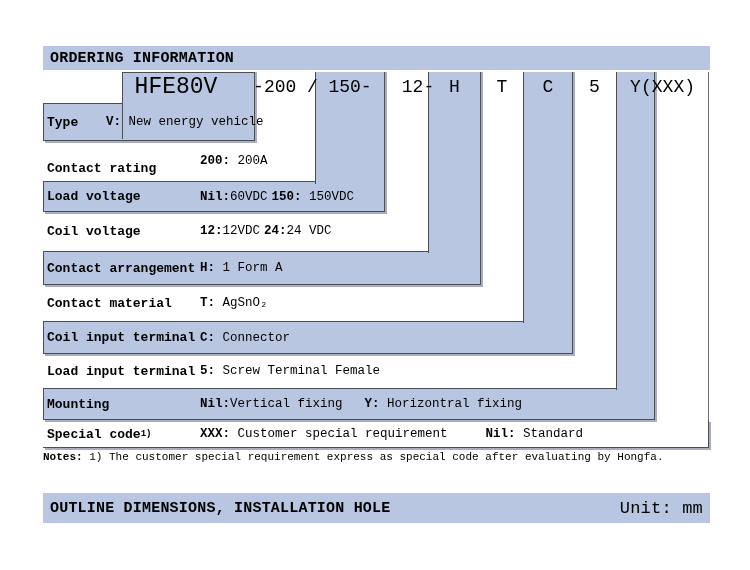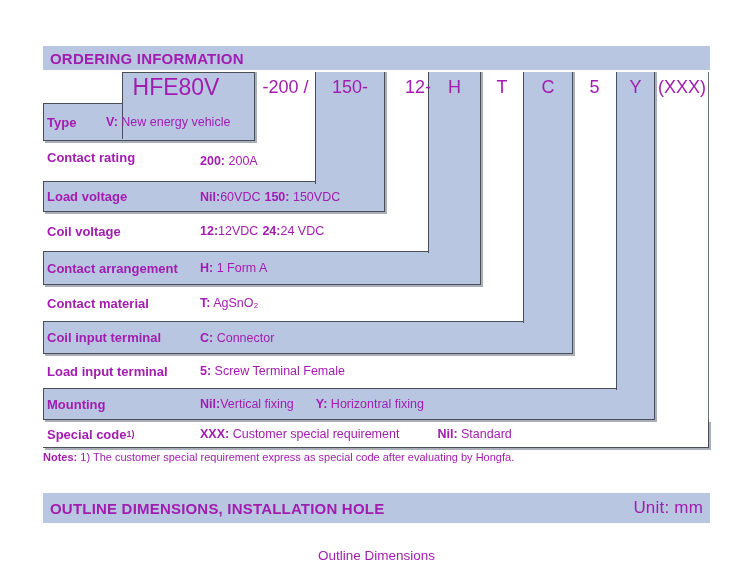--- a/index.html
+++ b/index.html
@@ -1,18 +1,18 @@
 <!DOCTYPE html>
 <html><head>
 <meta charset="utf-8">
 <style>
   html,body{margin:0;padding:0;}
   .page{
     position:relative;width:750px;height:570px;background:#ffffff;overflow:hidden;
-    font-family:Liberation Sans, sans-serif;color:#a21caf;
+    font-family:Liberation Mono, monospace;color:#000000;
   }
   .abs{position:absolute;box-sizing:border-box;}
   
   .hbar{
     left:43px;width:667px;background:#b9c6e2;display:flex;align-items:center;
     font-weight:bold;font-size:15px;letter-spacing:.2px;padding-left:7px;
   }
   .hbar .unit{margin-left:auto;font-weight:normal;font-size:17px;padding-right:7px;}
   
   .brow{
@@ -79,26 +79,26 @@
 
   <div class="abs pseg big" style="left:122px;width:108px;">HFE80V</div>
   <div class="abs pseg" style="left:241px;width:81px;padding-left:8px;">-200 /</div>
   <div class="abs pseg" style="left:315px;width:70px;">150-</div>
   <div class="abs pseg" style="left:385px;width:66px;">12-</div>
   <div class="abs pseg" style="left:428px;width:53px;">H</div>
   <div class="abs pseg" style="left:481px;width:42px;">T</div>
   <div class="abs pseg" style="left:523px;width:50px;">C</div>
   <div class="abs pseg" style="left:573px;width:43px;">5</div>
   <div class="abs pseg" style="left:616px;width:39px;">Y</div>
-  <div class="abs pseg" style="left:655px;width:54px;">(XXX)</div>
+  <div class="abs pseg" style="left:641px;width:54px;">(XXX)</div>
 
   <div class="abs rlabel" style="top:103px;height:38px;text-align:center;">
       <span>Type</span>
     </div>
-  <div class="abs rlabel" style="top:144px;height:27px;">
+  <div class="abs rlabel" style="top:155px;height:27px;">
       <span>Contact rating</span>
     </div>
   <div class="abs rlabel" style="top:181px;height:31px;">
       <span>Load voltage</span>
     </div>
   <div class="abs rlabel" style="top:212px;height:38px;">
       <span>Coil voltage</span>
     </div>
   <div class="abs rlabel" style="top:251px;height:34px;">
       <span>Contact arrangement</span>
@@ -131,15 +131,14 @@
   <div class="abs rvalue" style="top:388px;height:32px;"><span class="c">Nil:</span><span>Vertical fixing</span><span class="c g" style="margin-left:22px;">Y:</span><span> Horizontral fixing</span></div>
   <div class="abs rvalue" style="top:420px;height:28px;"><span class="c">XXX:</span><span> Customer special requirement</span><span class="c g" style="margin-left:38px;">Nil:</span><span> Standard</span></div>
 
   <div class="abs notes"><b>Notes:</b><span> 1) The customer special requirement express as special code after evaluating by Hongfa.</span></div>
 
   <div class="abs hbar" style="top:493px;height:30px;">
     <span>OUTLINE DIMENSIONS, INSTALLATION HOLE</span>
     <span class="unit">Unit: mm</span>
   </div>
 
-  <div class="abs caption">Outline Dimensions</div>
 
 </div>
 
 </body></html>

